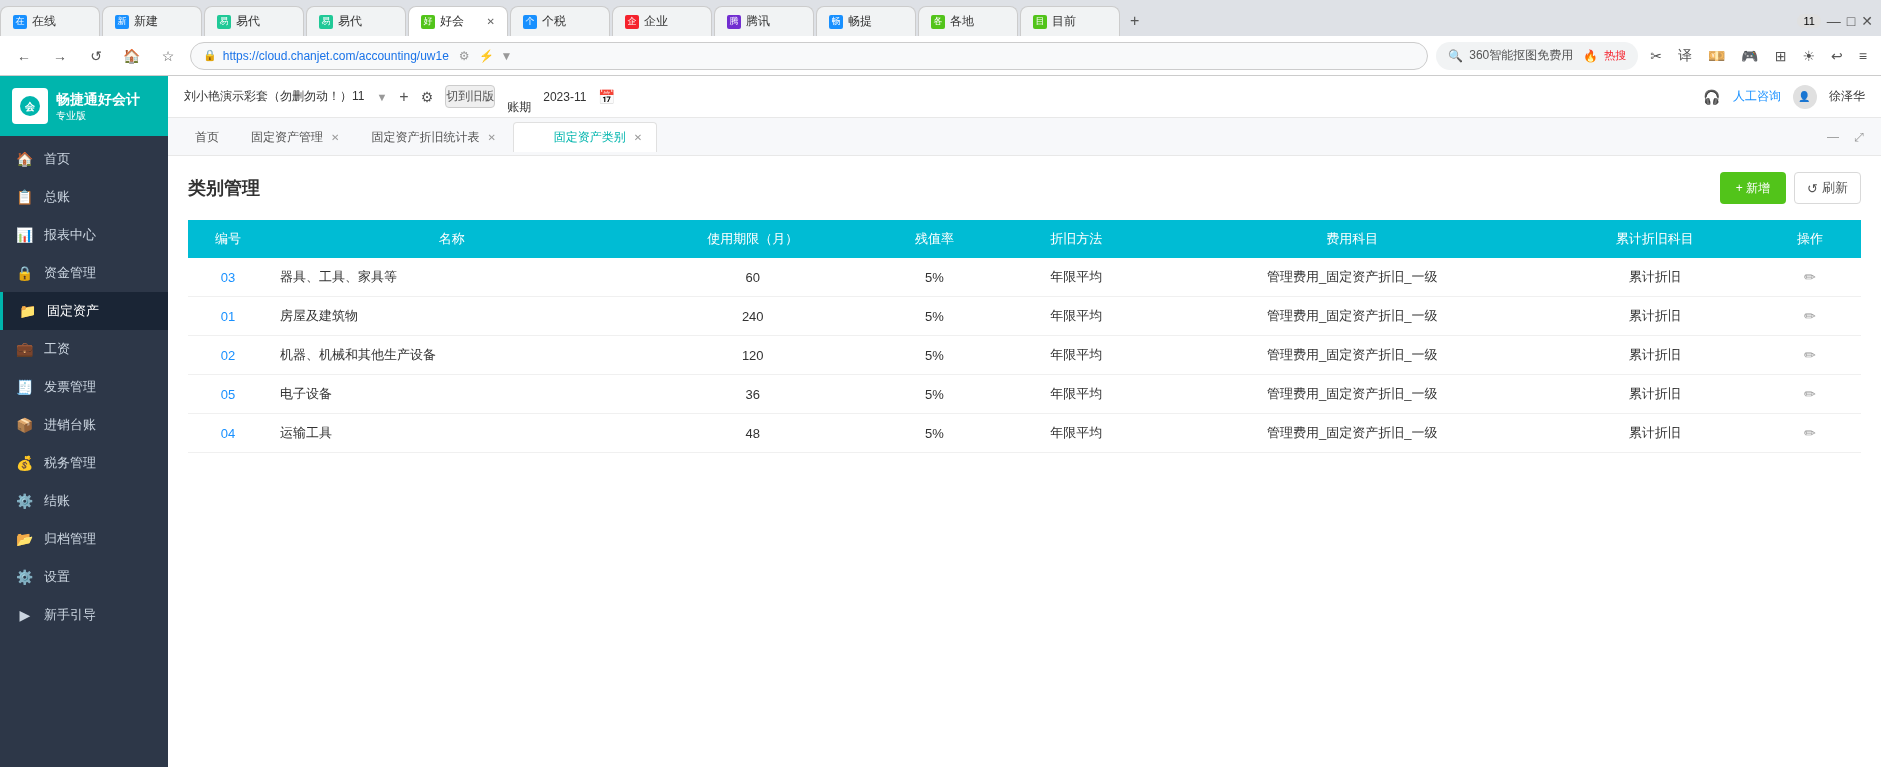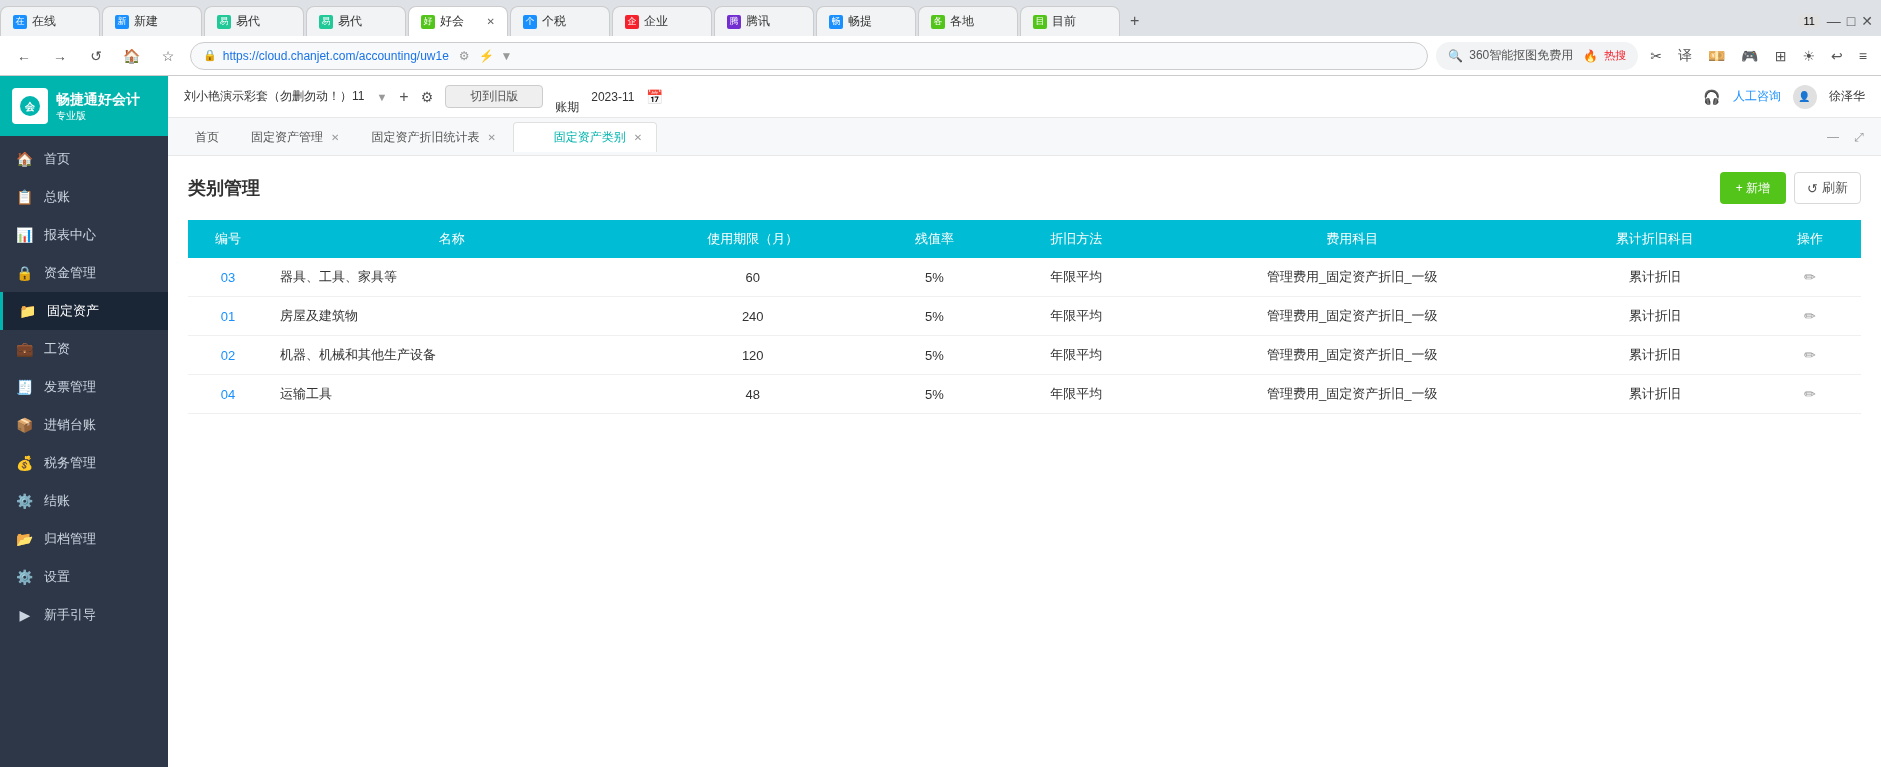--- a/index.html
+++ b/index.html
@@ -30,21 +30,21 @@
     .sidebar-logo-icon { width: 36px; height: 36px; background: white; border-radius: 4px; display: flex; align-items: center; justify-content: center; }
     .sidebar-logo-text { line-height: 1.3; font-size: 14px; }
     .sidebar-logo-sub { font-size: 10px; font-weight: normal; }
     .sidebar-nav { flex: 1; overflow-y: auto; padding: 4px 0; }
     .sidebar-item { display: flex; align-items: center; gap: 10px; padding: 10px 16px; color: #cbd5e0; cursor: pointer; font-size: 13px; }
     .sidebar-item.active { background: #1a2535; color: white; border-left: 3px solid #00b5ad; }
     .sidebar-item .si-icon { width: 18px; height: 18px; display: flex; align-items: center; justify-content: center; font-size: 14px; flex-shrink: 0; }
 
     
     .app-header { background: white; border-bottom: 1px solid #e8e8e8; padding: 0 16px; height: 42px; display: flex; align-items: center; gap: 12px; }
-    .header-version-btn { border: 1px solid #ccc; border-radius: 4px; padding: 2px 24px; font-size: 12px; cursor: pointer; color: #555; }
+    .header-version-btn { border: 1px solid #ccc; border-radius: 4px; padding: 2px 0; font-size: 12px; cursor: pointer; color: #555; }
     .header-right { margin-left: auto; display: flex; align-items: center; gap: 12px; font-size: 12px; color: #555; }
     .header-avatar { width: 24px; height: 24px; background: #e0e0e0; border-radius: 50%; display: flex; align-items: center; justify-content: center; }
 
     
     .main-area { flex: 1; display: flex; flex-direction: column; overflow: hidden; }
     .content-tabs { display: flex; align-items: center; background: #f7f8fa; border-bottom: 1px solid #e8e8e8; padding: 0 12px; height: 38px; gap: 2px; }
     .content-tab { display: flex; align-items: center; gap: 6px; padding: 0 14px; height: 30px; font-size: 12px; color: #555; cursor: pointer; border-radius: 4px 4px 0 0; border: 1px solid transparent; border-bottom: none; }
     .content-tab.active { background: white; color: #00b5ad; border-color: #e0e0e0; font-weight: 500; padding-left: 40px; }
     .content-tab .tab-x { font-size: 10px; color: #999; margin-left: 2px; }
     .tab-win-controls { margin-left: auto; display: flex; gap: 6px; }
@@ -324,20 +324,30 @@
     <td class="code-col">02</td>
     <td class="name-col">机器、机械和其他生产设备</td>
     <td>120</td>
     <td>5%</td>
     <td>年限平均</td>
     <td>管理费用_固定资产折旧_一级</td>
     <td>累计折旧</td>
     <td><span class="edit-icon">✏</span></td>
   </tr>
             <tr>
+    <td class="code-col">05</td>
+    <td class="name-col">电子设备</td>
+    <td>36</td>
+    <td>5%</td>
+    <td>年限平均</td>
+    <td>管理费用_固定资产折旧_一级</td>
+    <td>累计折旧</td>
+    <td><span class="edit-icon">✏</span></td>
+  </tr>
+            <tr>
     <td class="code-col">04</td>
     <td class="name-col">运输工具</td>
     <td>48</td>
     <td>5%</td>
     <td>年限平均</td>
     <td>管理费用_固定资产折旧_一级</td>
     <td>累计折旧</td>
     <td><span class="edit-icon">✏</span></td>
   </tr>
           </tbody>

